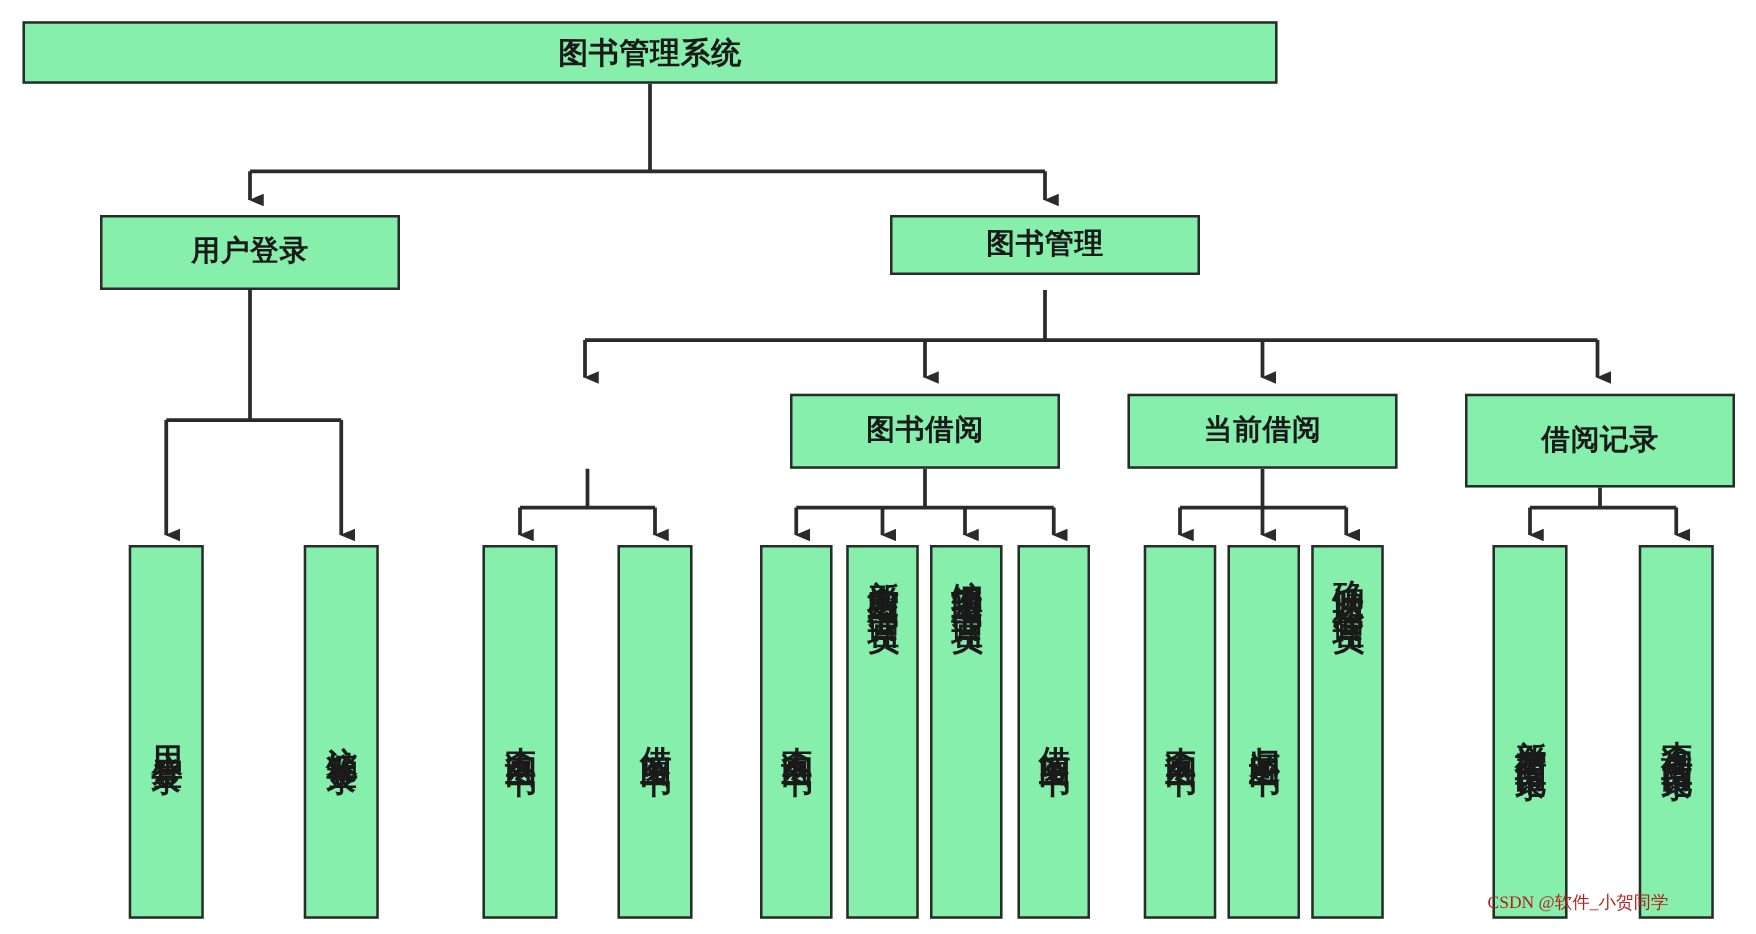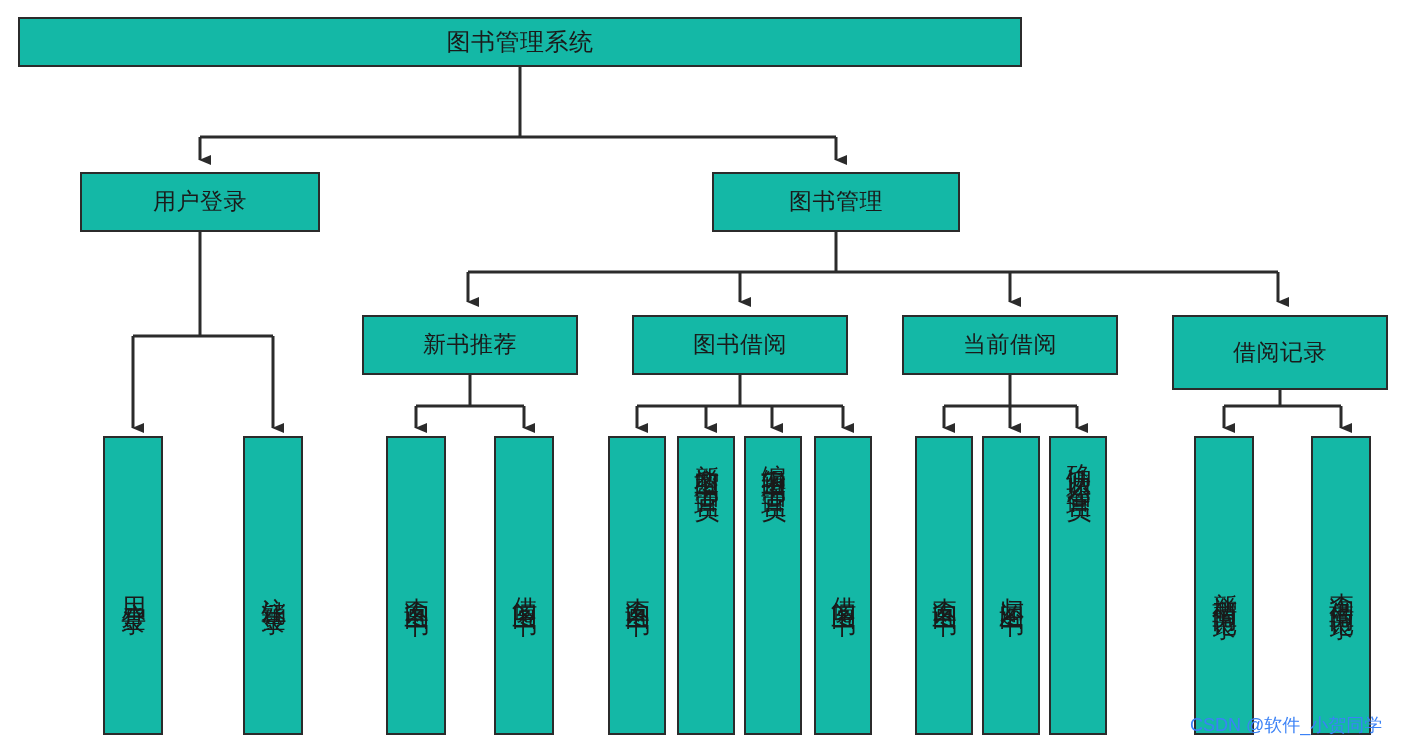--- a/index.html
+++ b/index.html
@@ -23,26 +23,27 @@
     left: 0;
     top: 0;
     width: 1405px;
     height: 747px;
     pointer-events: none;
   }
   .node {
     position: absolute;
     box-sizing: border-box;
     border: 2px solid #2b2b2b;
-    background: #14b8a6;
+    background: #86efac;
     display: flex;
     align-items: center;
     justify-content: center;
     color: #1a1a1a;
     z-index: 2;
+    font-weight: bold;
   }
   .node-label {
     display: block;
     line-height: 1.28;
     letter-spacing: 0.5px;
     white-space: pre-line;
   }
   
   .h-node .node-label {
     font-size: 23px;
@@ -68,25 +69,25 @@
     padding-top: 2px;
   }
   .v-node.v-center {
     align-items: center;
     padding-top: 0;
   }
   .watermark {
     position: absolute;
     left: 1190px;
     top: 713px;
-    font-size: 18px;
-    color: #3b82f6;
+    font-size: 14px;
+    color: #b91c1c;
     white-space: nowrap;
     z-index: 5;
-    font-family: Liberation Sans, sans-serif;
+    font-family: Liberation Serif, serif;
   }
 </style>
 </head>
 <body>
 
 <div id="diagram">
 
   <svg id="connectors" viewBox="0 0 1405 747" width="1405" height="747" xmlns="http://www.w3.org/2000/svg">
     <defs>
       <marker id="arrow" markerWidth="10" markerHeight="12" refX="5" refY="11" orient="auto" markerUnits="userSpaceOnUse">
@@ -137,27 +138,24 @@
     </g>
   </svg>
 
   <div class="node h-node root" style="left:18px; top:17px; width:1004px; height:50px;">
     <span class="node-label">图书管理系统</span>
   </div>
 
   <div class="node h-node" style="left:80px; top:172px; width:240px; height:60px;">
     <span class="node-label">用户登录</span>
   </div>
-  <div class="node h-node" style="left:712px; top:172px; width:248px; height:60px;align-items:center;">
+  <div class="node h-node" style="left:712px; top:172px; width:248px; height:48px;align-items:center;">
     <span class="node-label">图书管理</span>
   </div>
 
-  <div class="node h-node" style="left:362px; top:315px; width:216px; height:60px;">
-    <span class="node-label">新书推荐</span>
-  </div>
   <div class="node h-node" style="left:902px; top:315px; width:216px; height:60px;">
     <span class="node-label">当前借阅</span>
   </div>
   <div class="node h-node" style="left:632px; top:315px; width:216px; height:60px;">
     <span class="node-label">图书借阅</span>
   </div>
   <div class="node h-node" style="left:1172px; top:315px; width:216px; height:75px;">
     <span class="node-label">借阅记录</span>
   </div>
 

